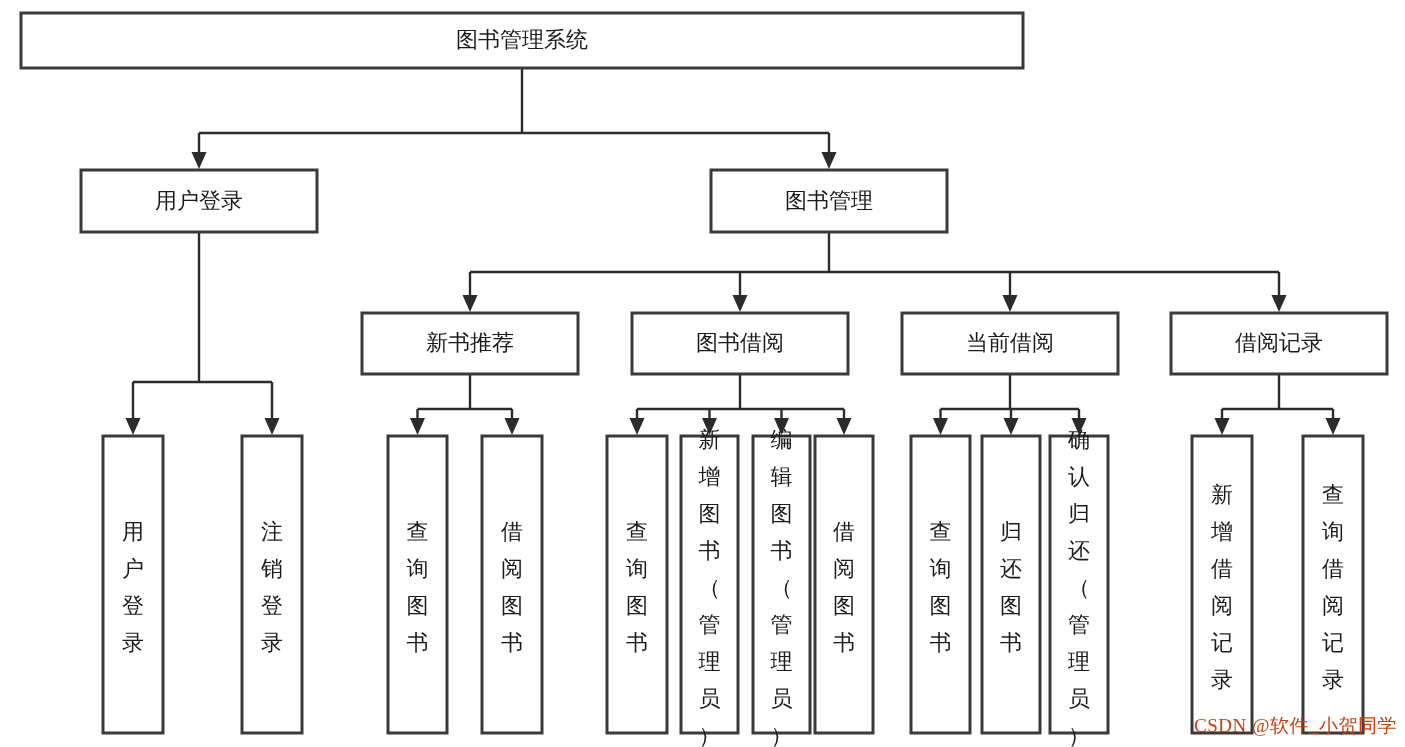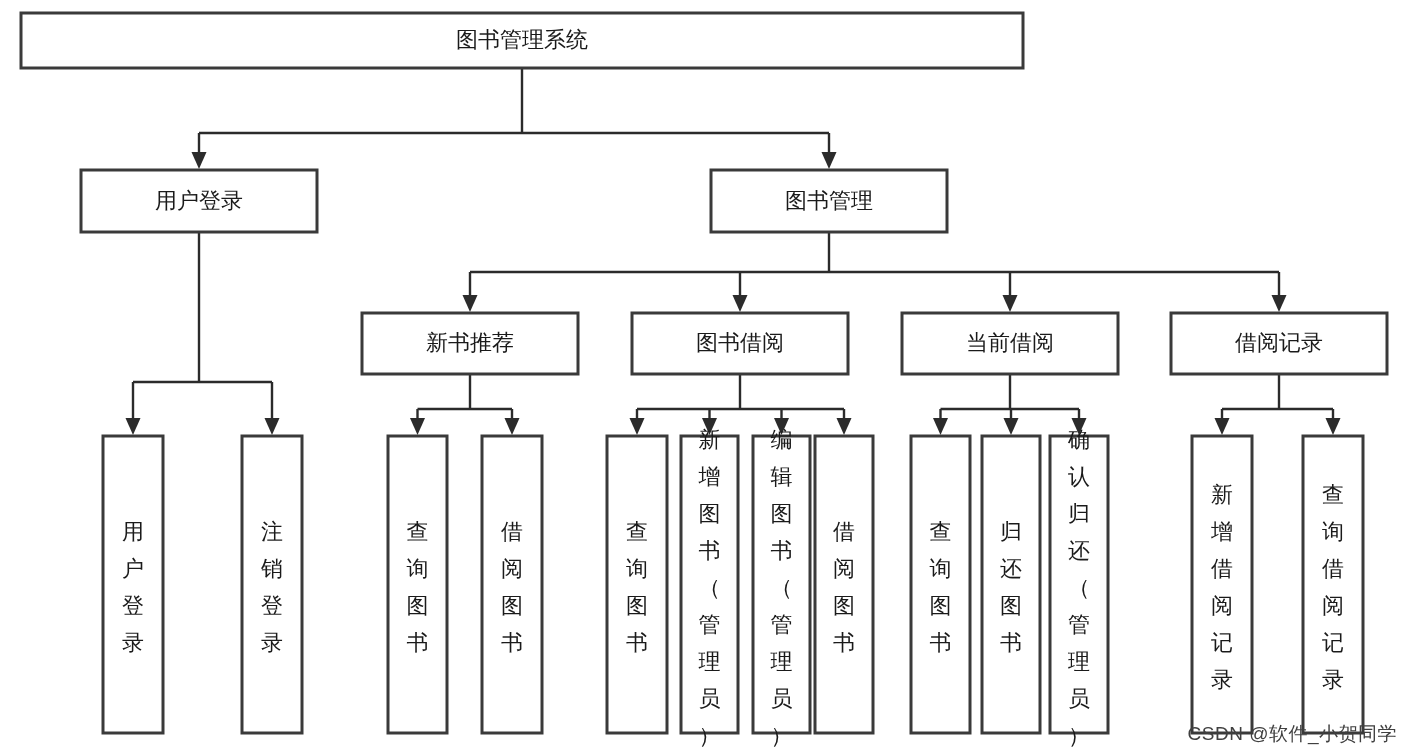--- a/index.html
+++ b/index.html
@@ -32,24 +32,24 @@
   .link-line{
     stroke:#2b2b2b;
     stroke-width:2.4;
     fill:none;
   }
   .link-head{ fill:#2b2b2b; }
 
   .watermark{
     position:absolute;
     right:8px;
-    bottom:0;
-    font-family:Liberation Sans, sans-serif;
+    bottom:8px;
+    font-family:Liberation Serif, serif;
     font-size:19px;
-    color:#404040;
+    color:#c2410c;
     white-space:nowrap;
     letter-spacing:0.5px;
   }
 </style>
 </head>
 <body>
 
 <div id="diagram-root">
   <svg class="canvas" id="canvas" viewBox="0 0 1405 747">
     <g id="links-layer">

